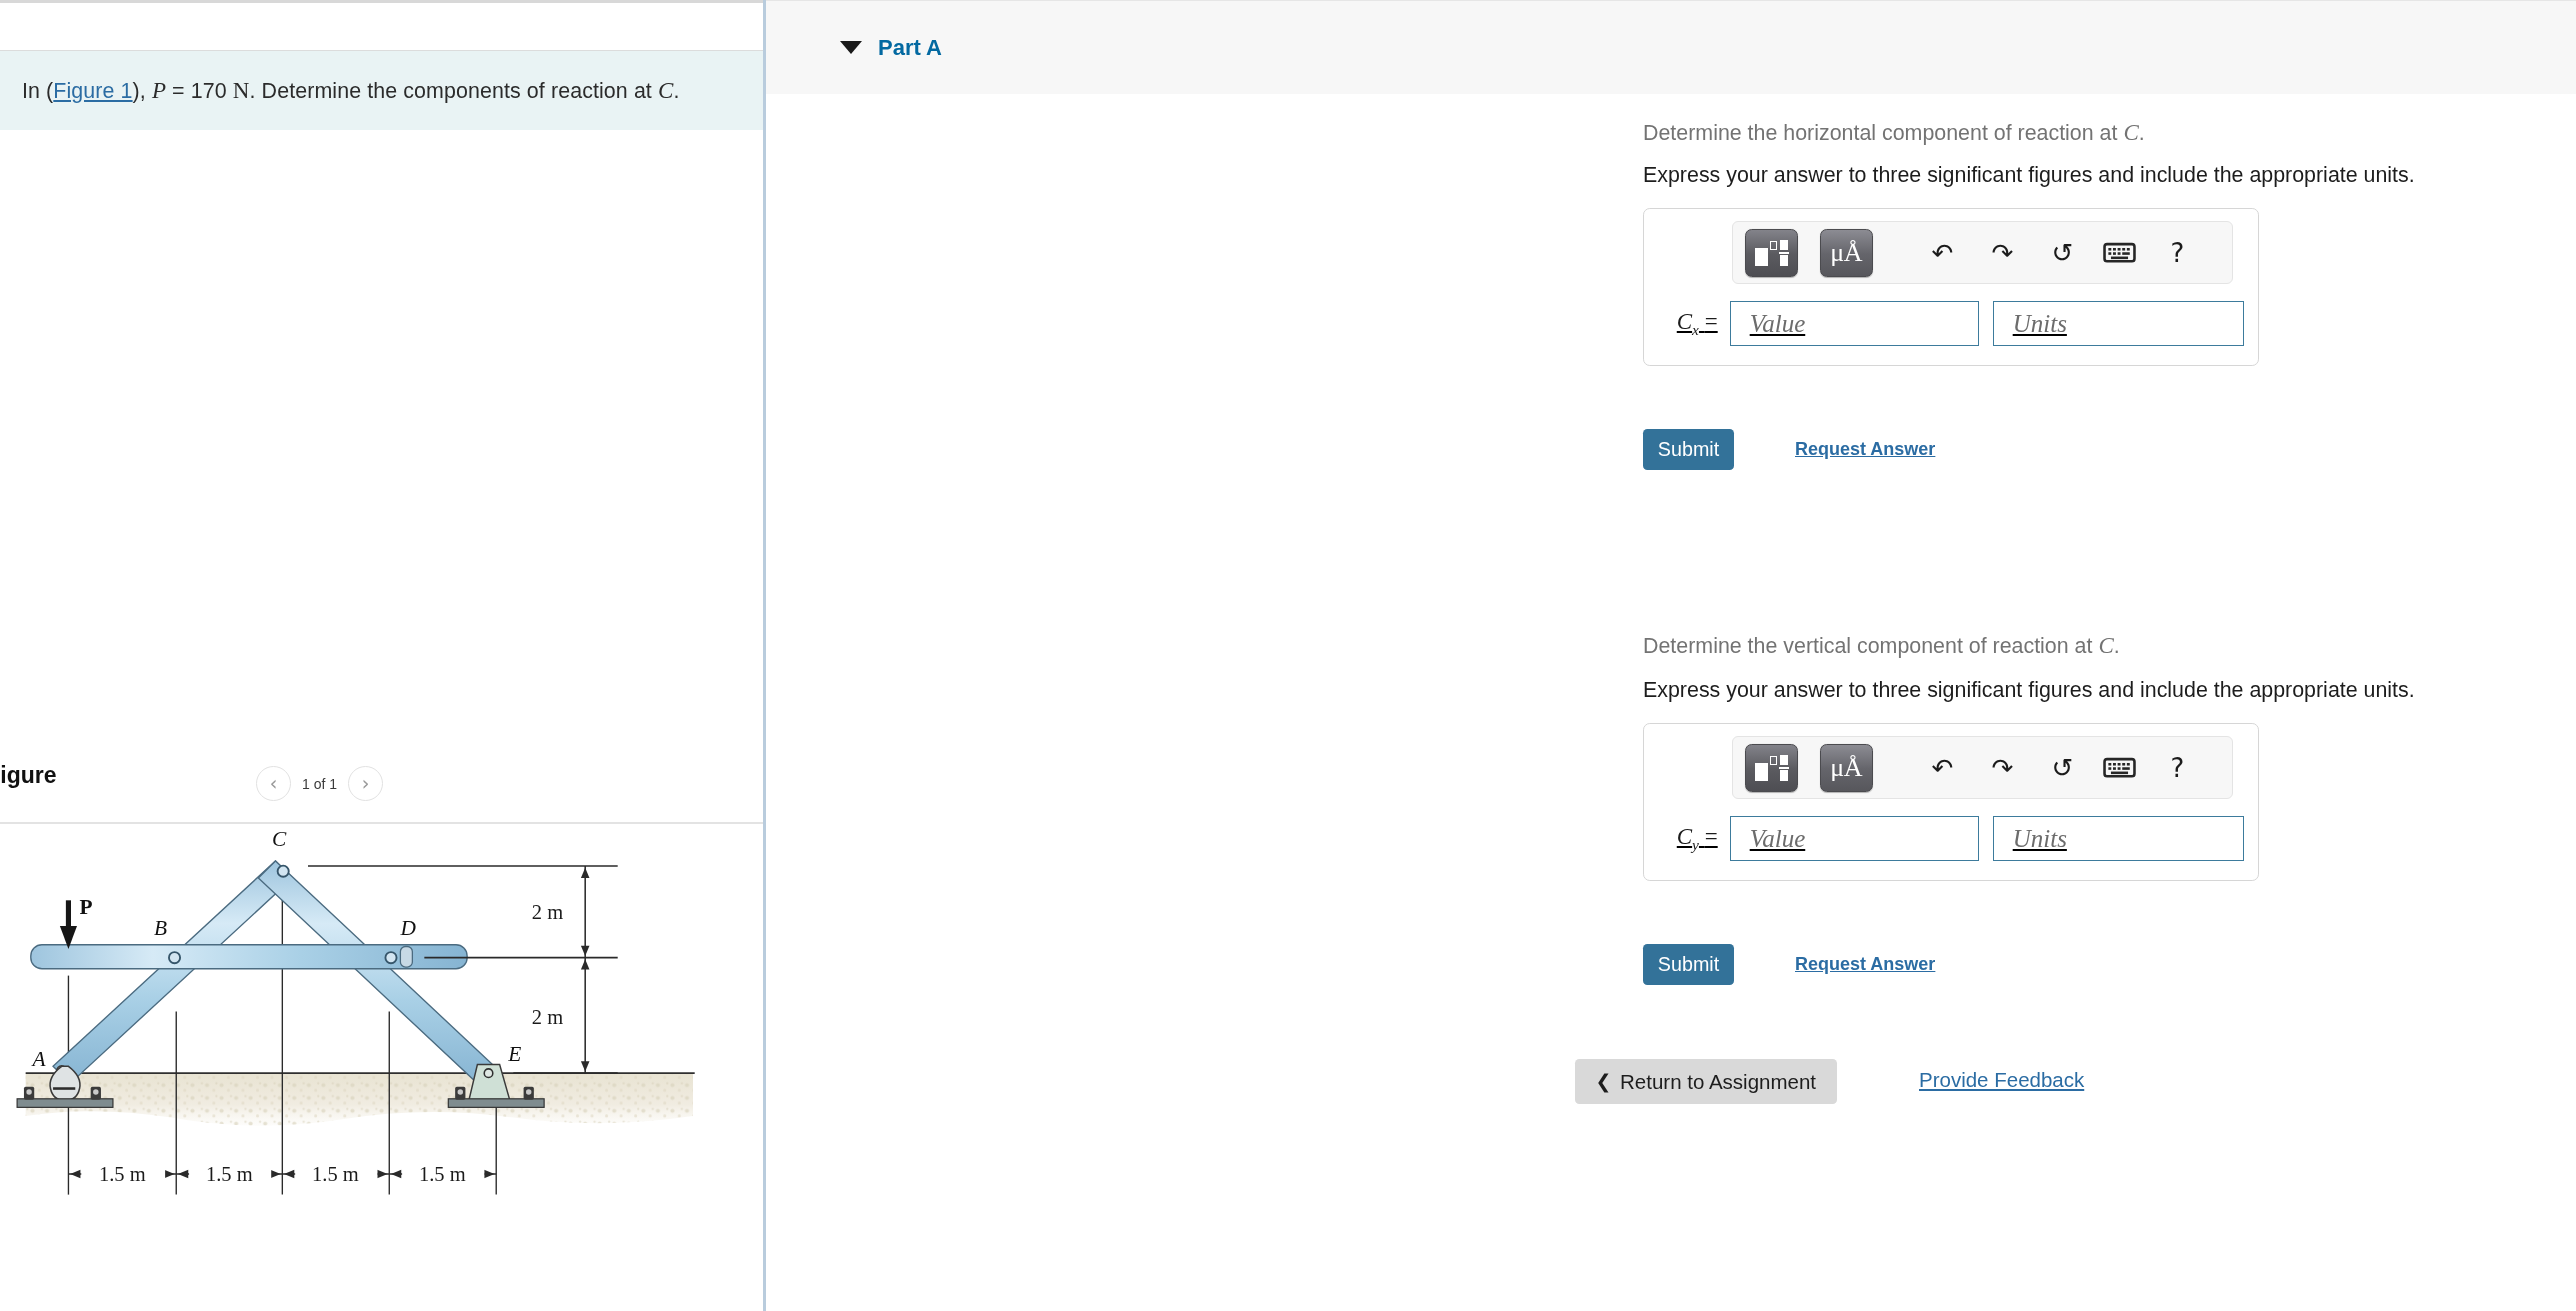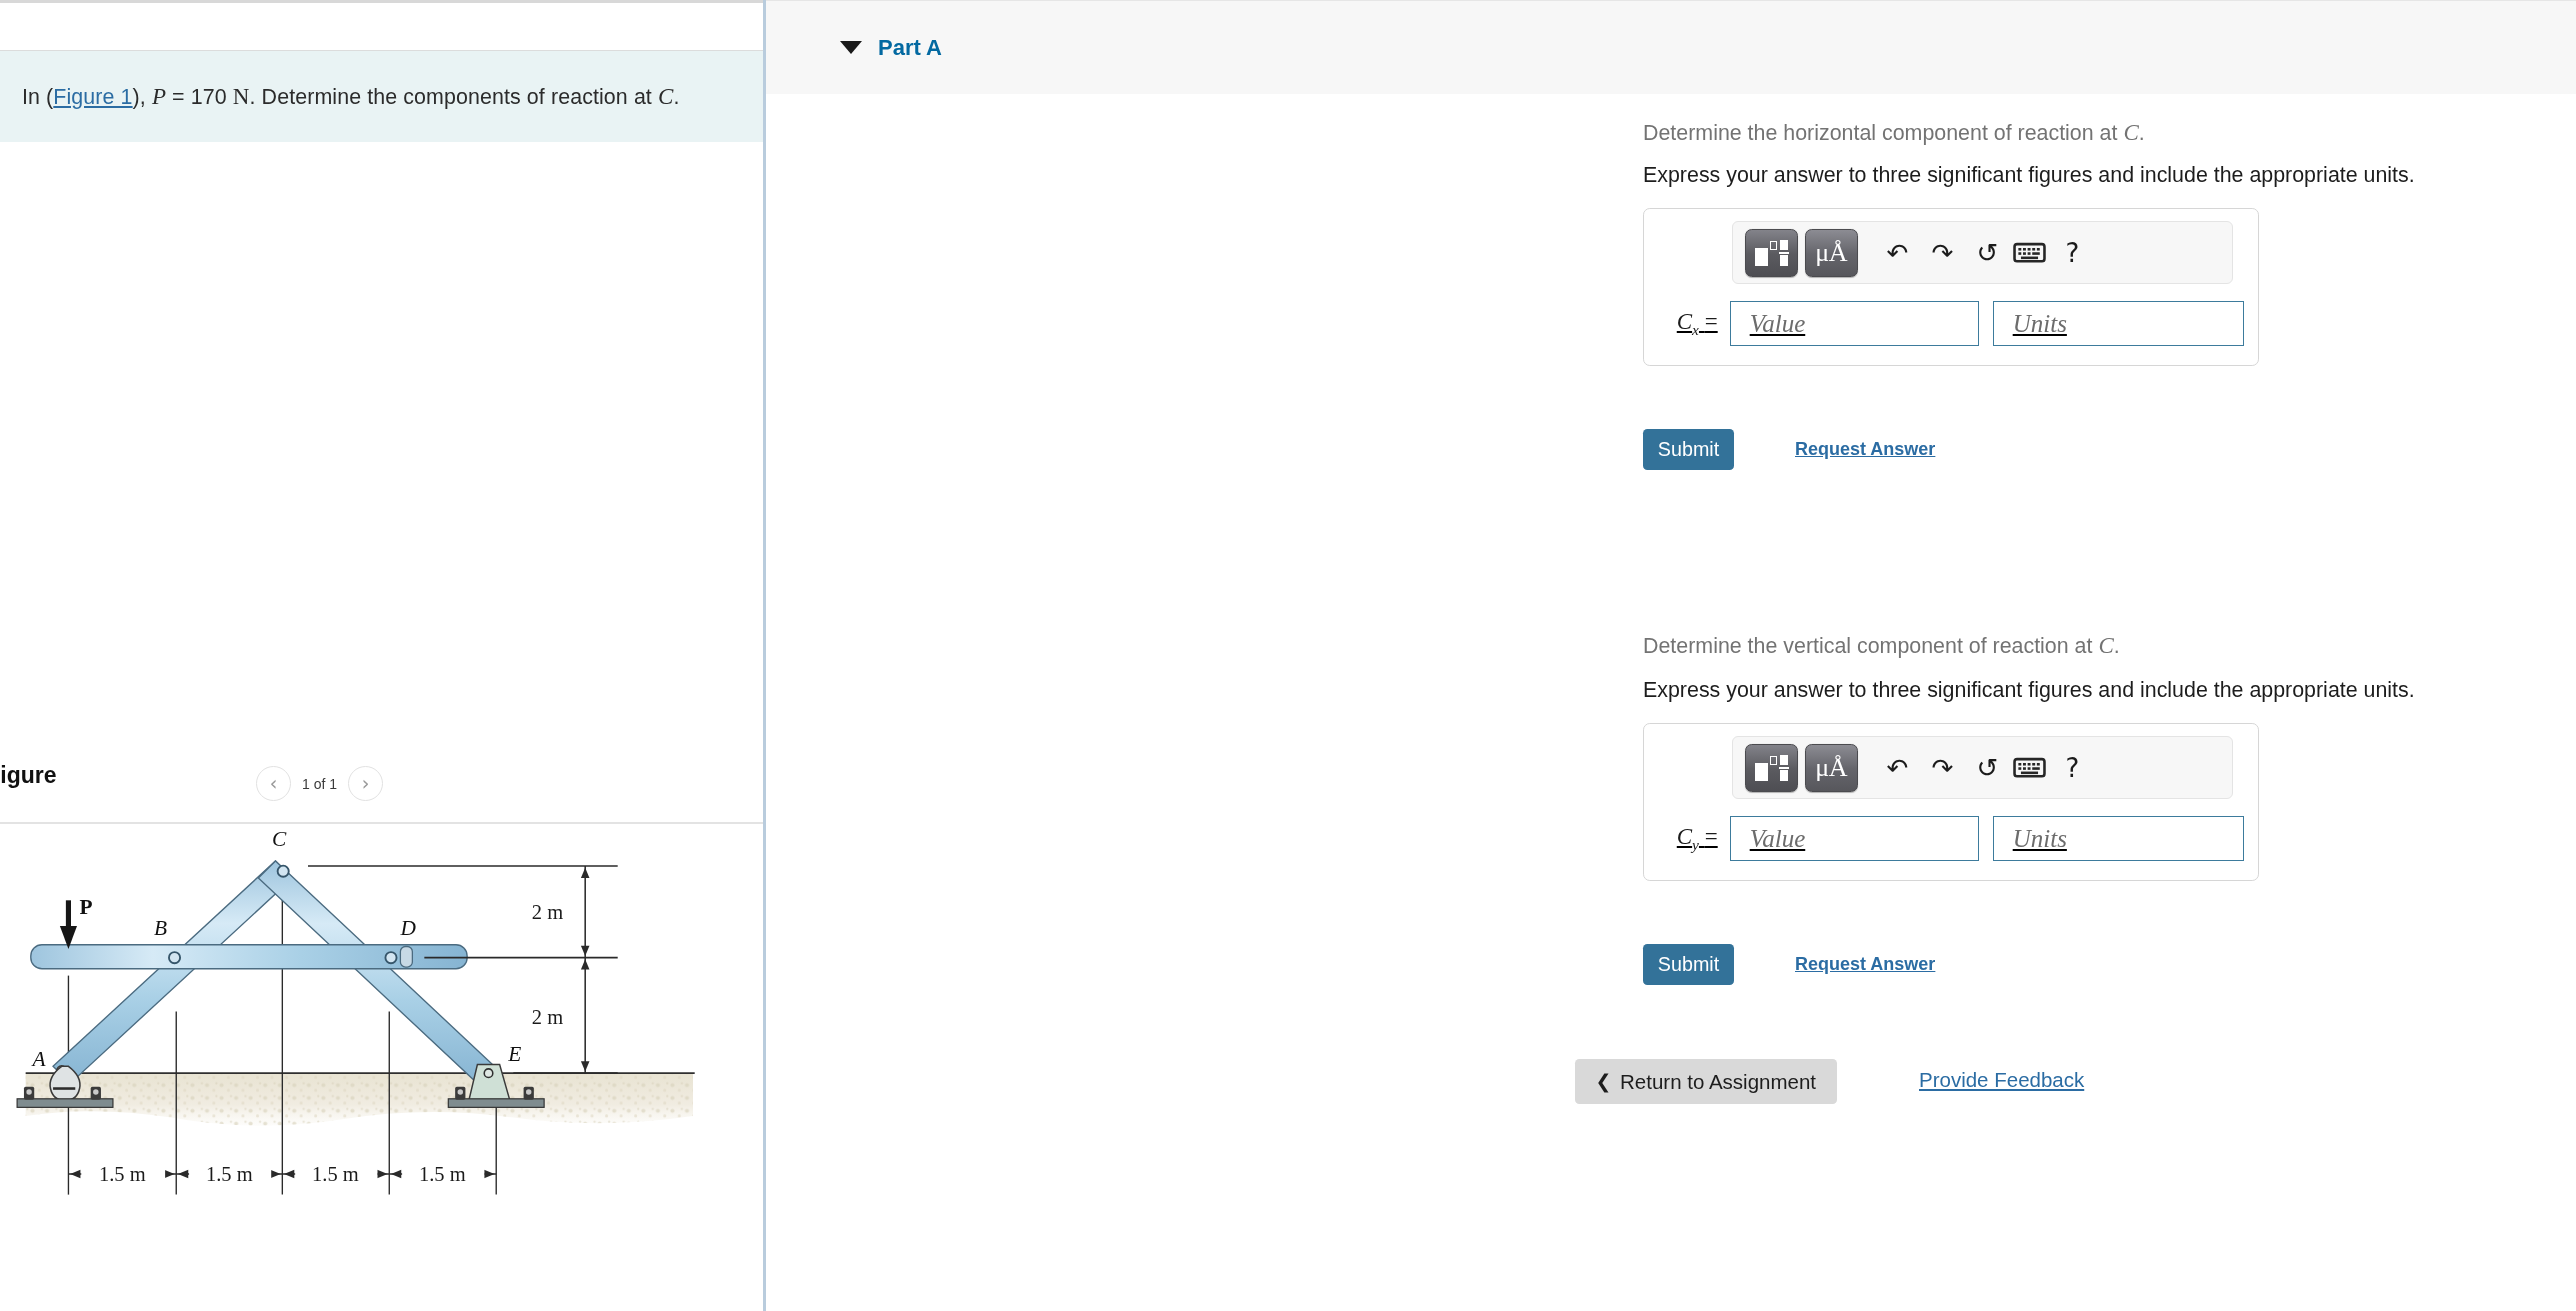--- a/index.html
+++ b/index.html
@@ -27,21 +27,21 @@
   .topline {
     position: absolute;
     left: 0; top: 0;
     width: 764px; height: 2.6px;
     background: #d8d8d8;
   }
   .q-banner {
     position: absolute;
     left: 0; top: 50px;
     width: 764px;
-    height: 92px;
+    height: 80px;
     background: #e9f3f4;
     border-top: 0.9px solid #dcdcdc;
     box-sizing: border-box;
     display: flex;
     align-items: center;
   }
   .q-text {
     padding-left: 22px;
     font-size: 21.4px;
     color: #2b2b2b;
@@ -164,21 +164,21 @@
     margin-left: 74px;
     width: 501px;
     height: 63px;
     border: 0.9px solid #e4e4e4;
     border-radius: 6px;
     background: #f7f7f7;
     box-sizing: border-box;
     display: flex;
     align-items: center;
     padding-left: 12px;
-    gap: 7px;
+    gap: 22px;
   }
   .tool-btn {
     width: 51px; height: 46px;
     border-radius: 6.8px;
     border: 0.9px solid #4b4b4f;
     background: linear-gradient(#83838a, #5b5b60 52%, #4e4e53);
     display: flex; align-items: center; justify-content: center;
     cursor: pointer;
     box-shadow: 0 0.9px 0.9px rgba(0,0,0,.28);
   }

